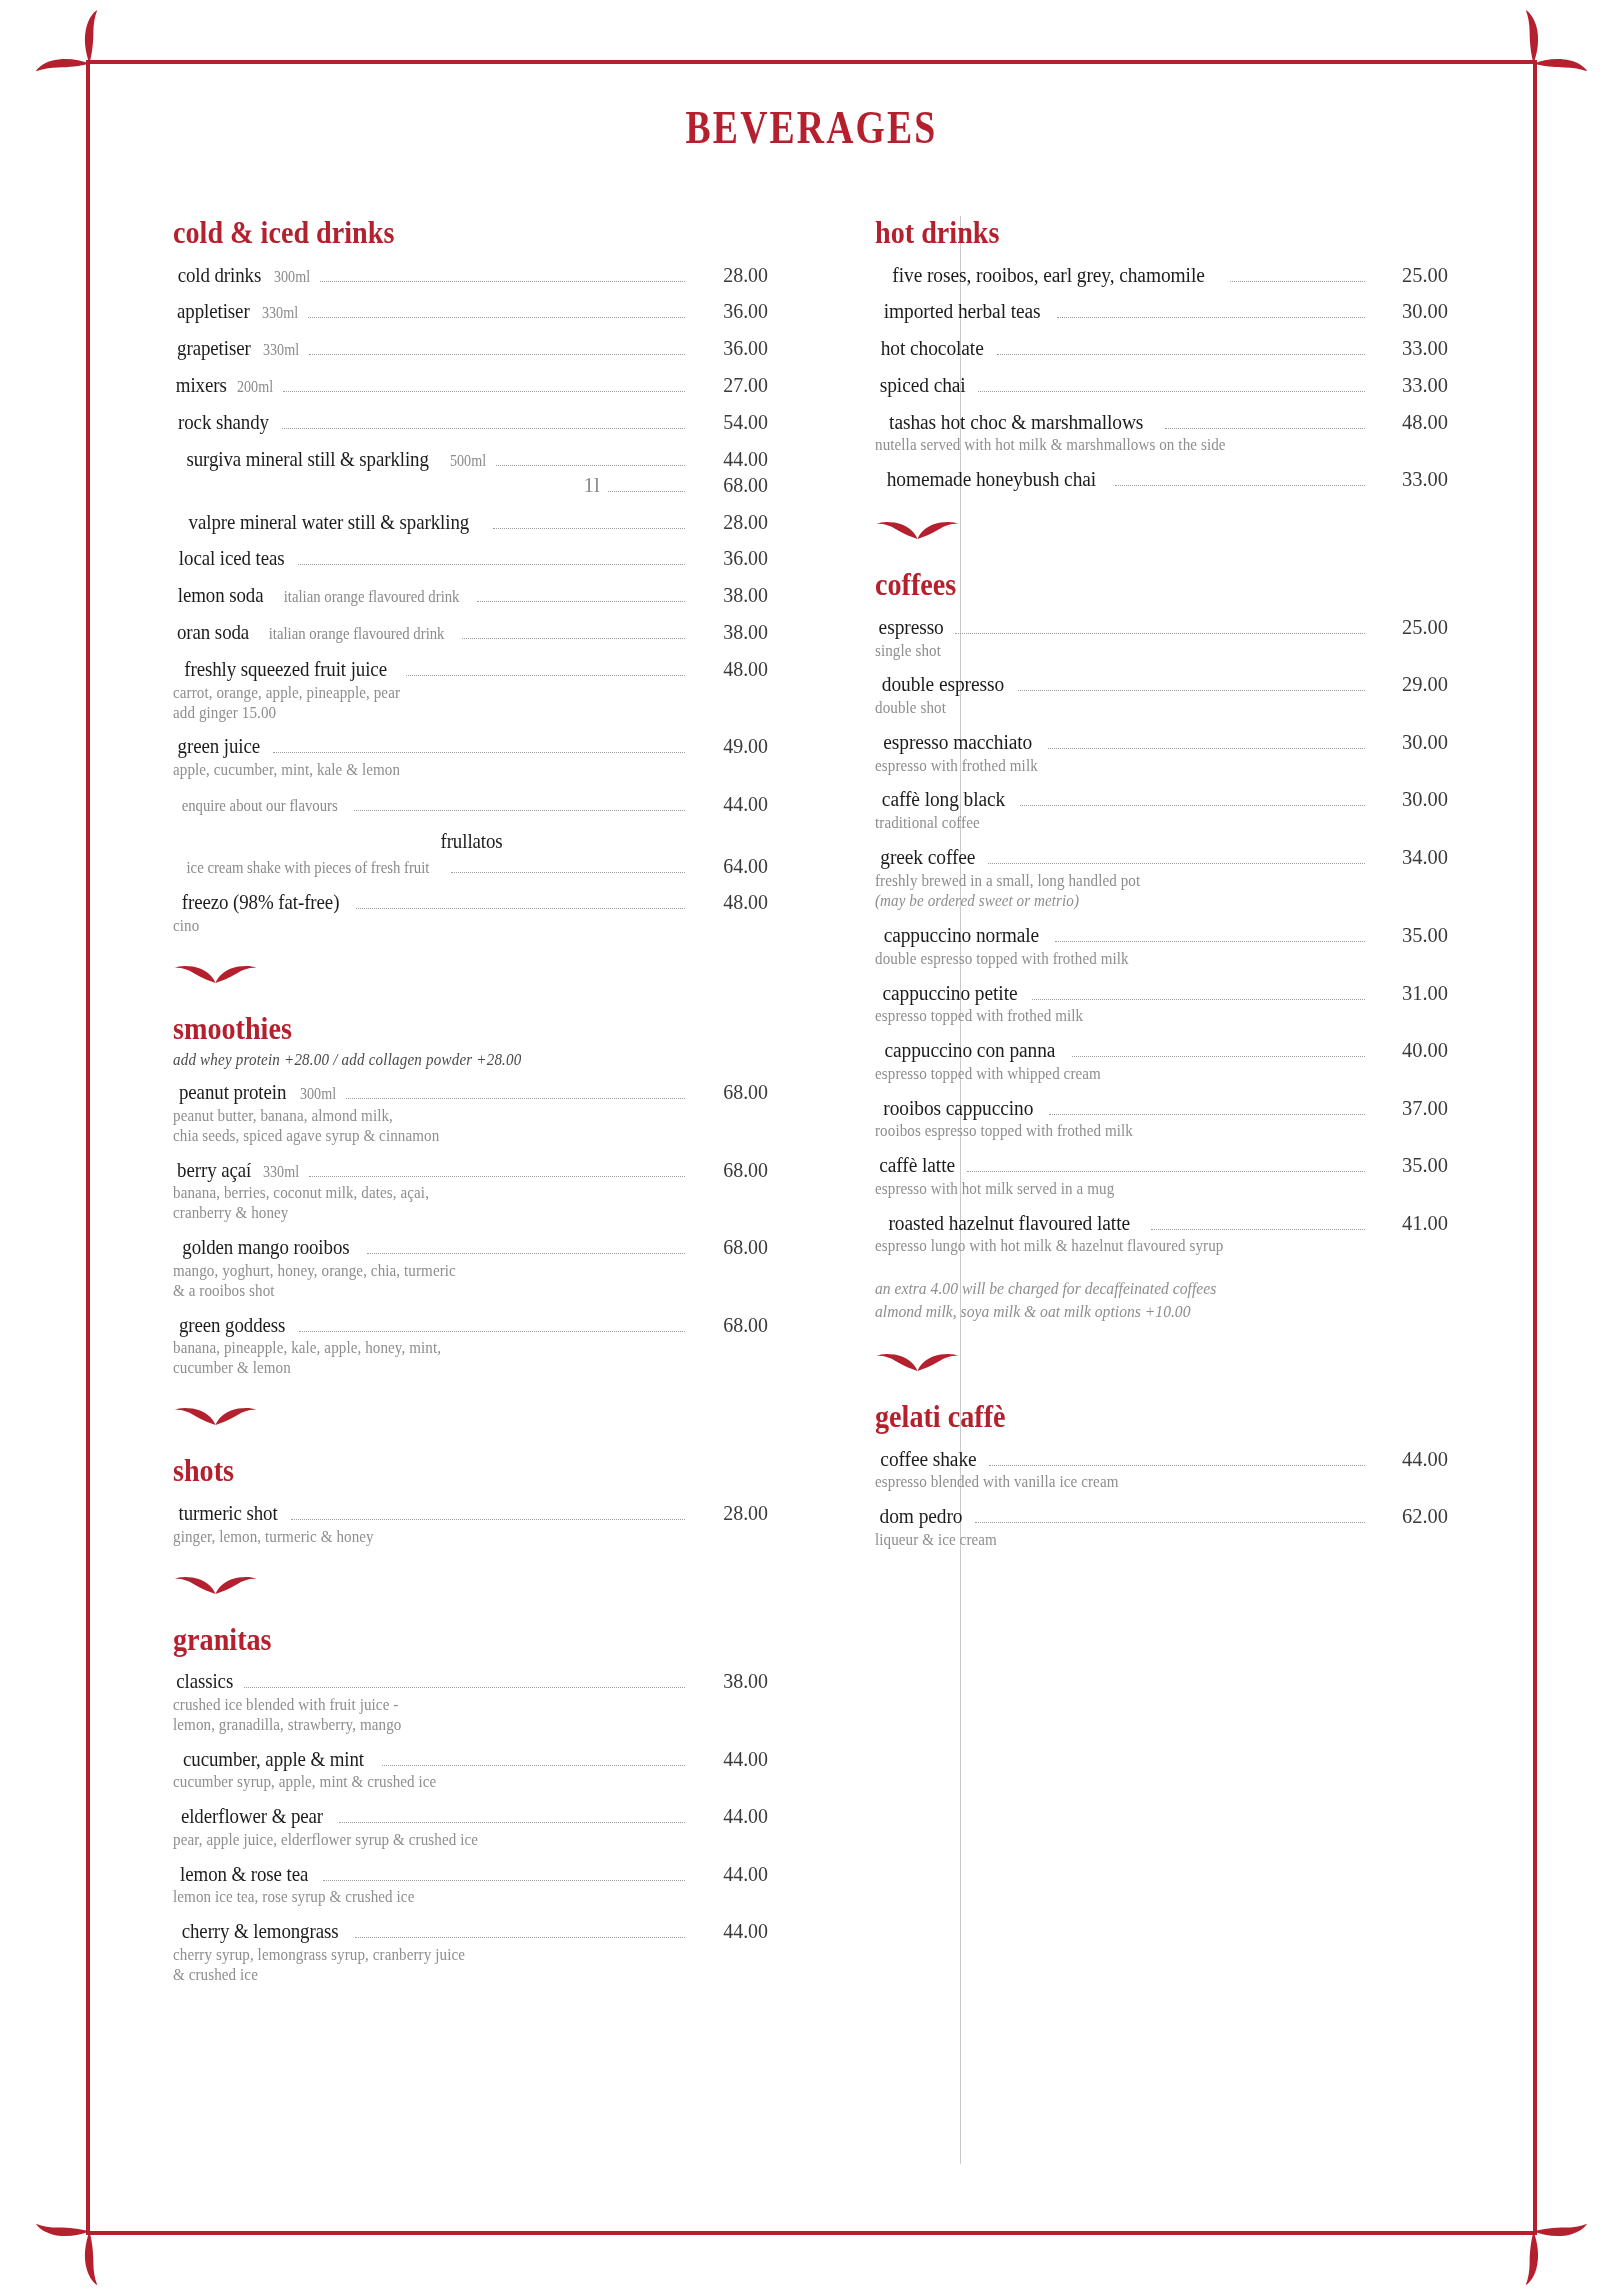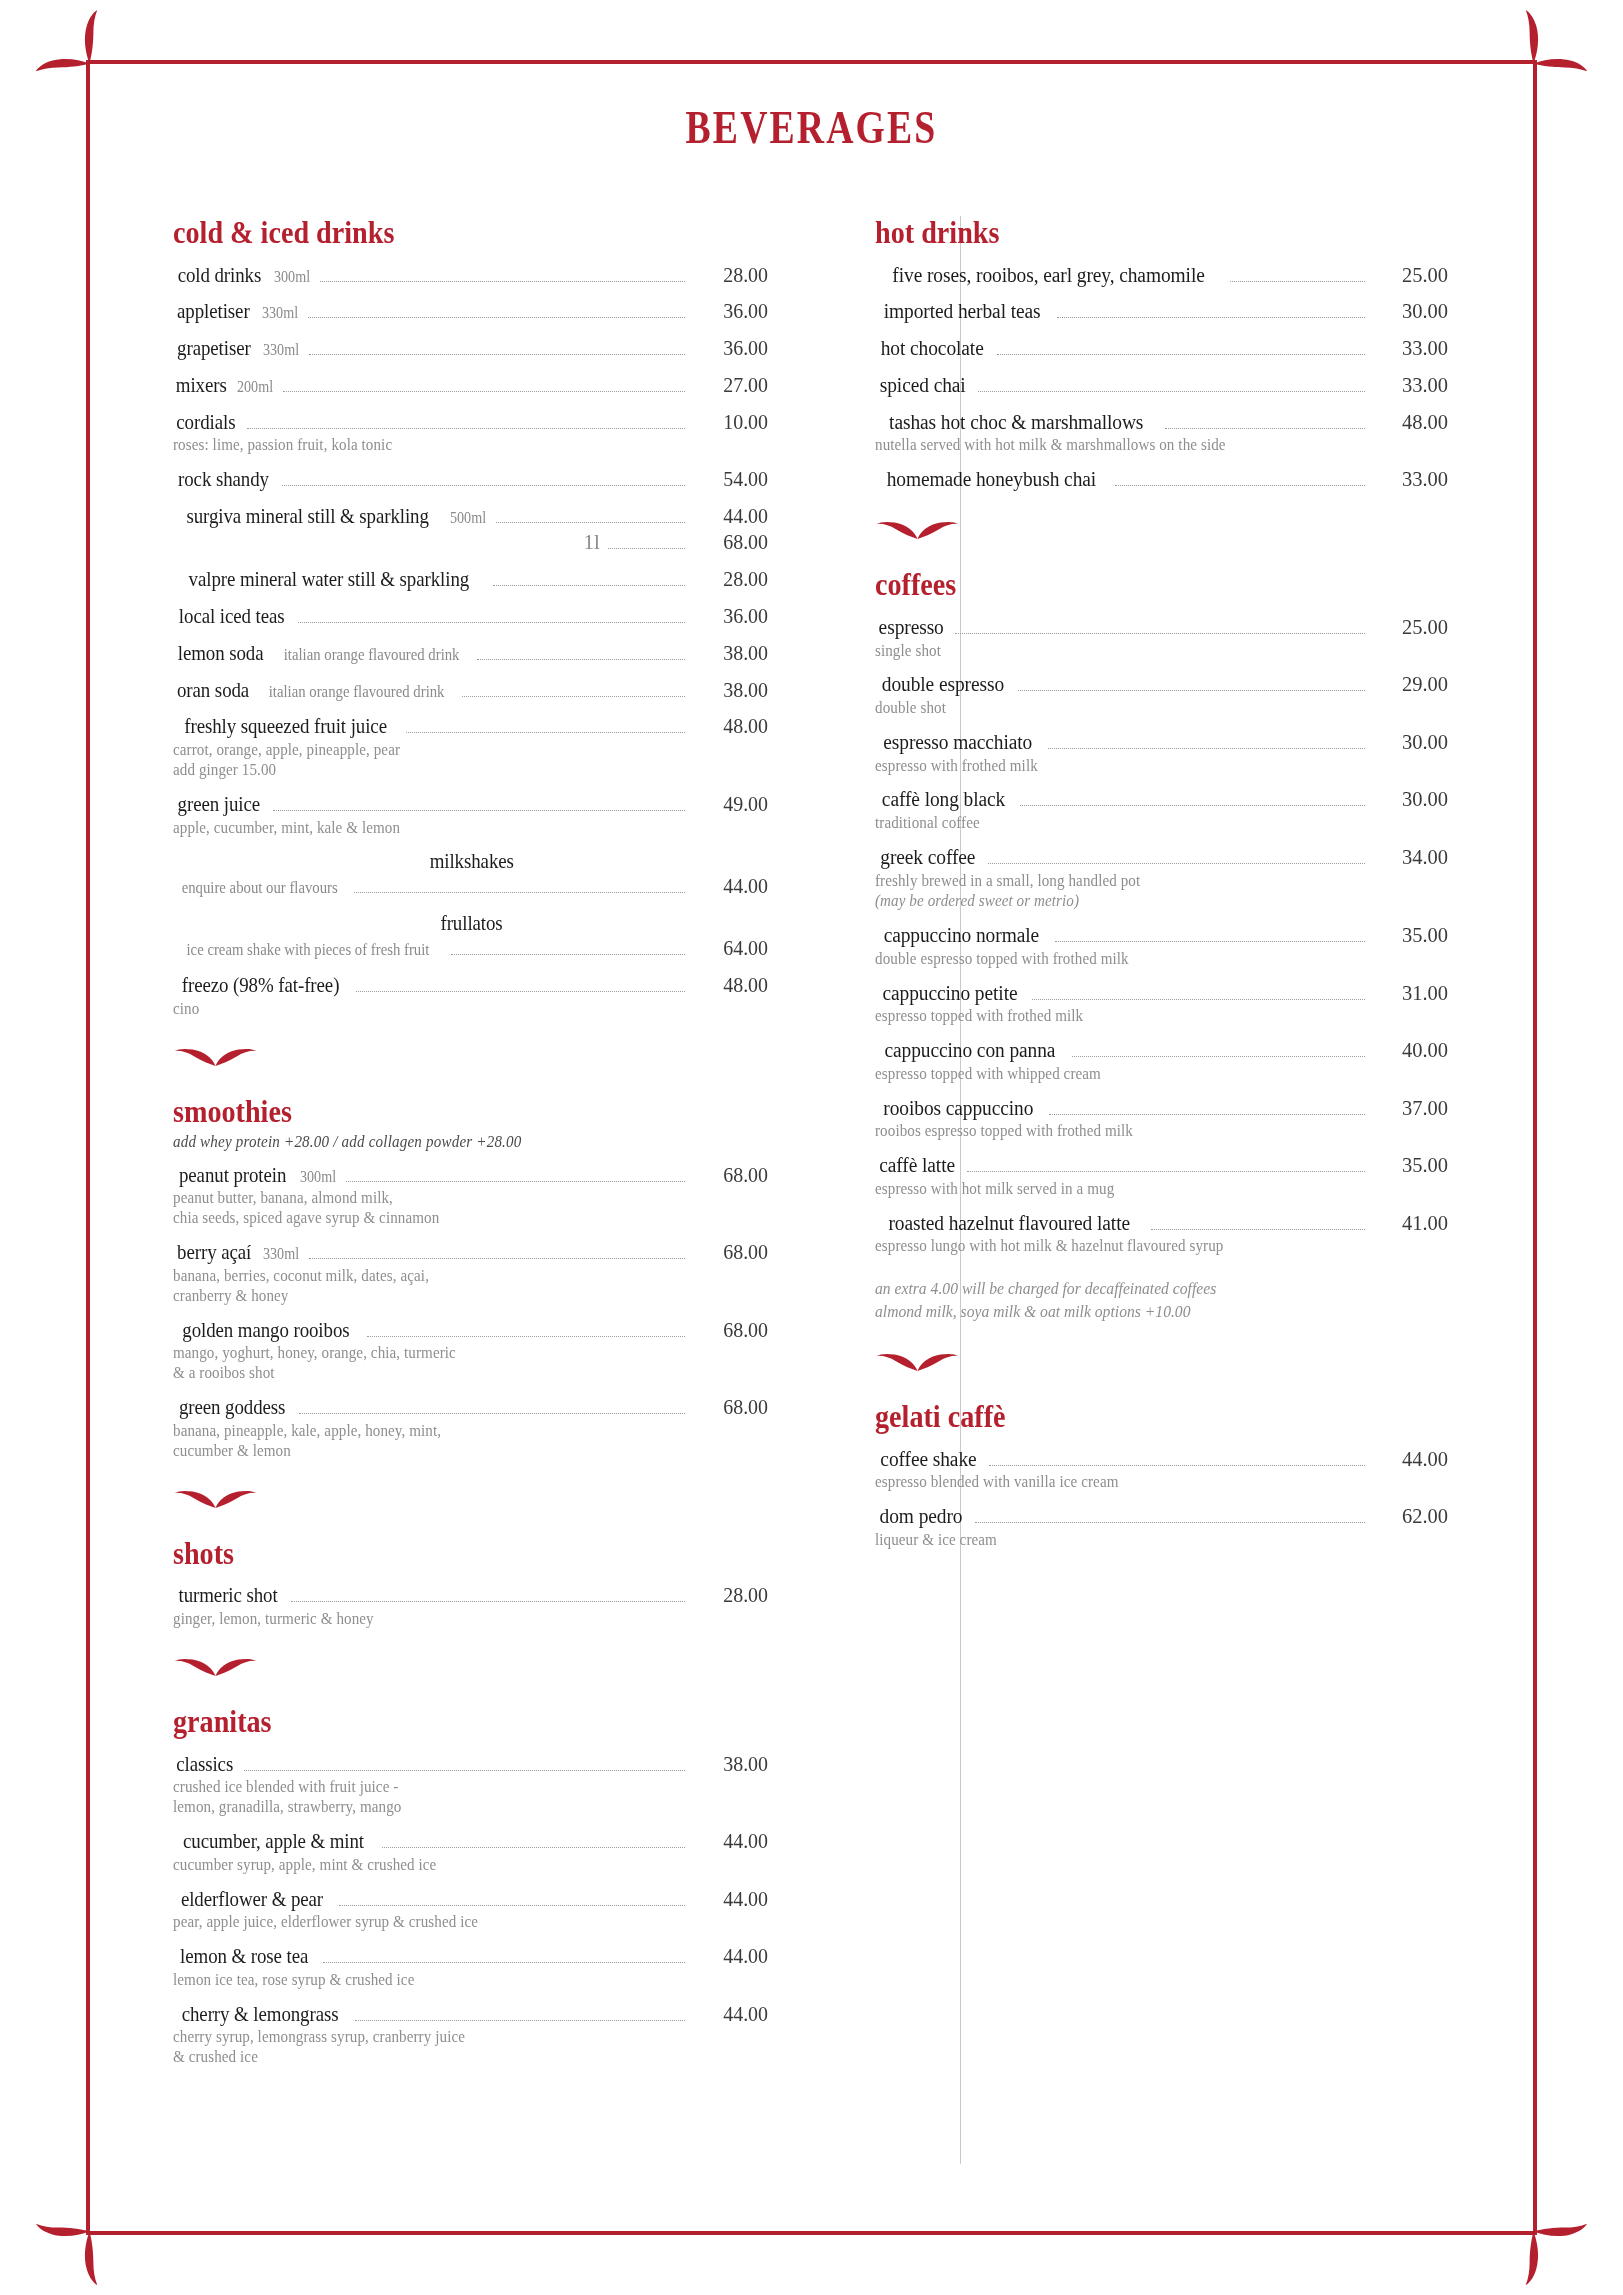--- a/index.html
+++ b/index.html
@@ -257,28 +257,20 @@
       <div class="item sp-md">
         <div class="item-row">
           <span class="item-name">mixers</span>
           <span class="item-vol">200ml</span>
           <span class="dots"></span>
           <span class="item-price">27.00</span>
         </div>
       </div>
       <div class="item sp-md">
         <div class="item-row">
-          <span class="item-name">cordials</span>
-          <span class="dots"></span>
-          <span class="item-price">10.00</span>
-        </div>
-        <div class="item-desc">roses: lime, passion fruit, kola tonic</div>
-      </div>
-      <div class="item sp-md">
-        <div class="item-row">
           <span class="item-name">rock shandy</span>
           <span class="dots"></span>
           <span class="item-price">54.00</span>
         </div>
       </div>
       <div class="item sp-md">
         <div class="item-row">
           <span class="item-name">surgiva mineral still &amp; sparkling</span>
           <span class="item-vol">500ml</span>
           <span class="dots"></span>
@@ -332,25 +324,20 @@
       </div>
       <div class="item sp-md">
         <div class="item-row">
           <span class="item-name">green juice</span>
           <span class="dots"></span>
           <span class="item-price">49.00</span>
         </div>
         <div class="item-desc">apple, cucumber, mint, kale &amp; lemon</div>
       </div>
       <div class="item sp-md">
-        <div>
-          <div class="item-row">
-            <span class="item-name">milkshakes</span>
-          </div>
-        </div>
         <div class="item-row">
           <span class="item-inline-desc" style="margin-left: 0px;">enquire about our flavours</span>
           <span class="dots"></span>
           <span class="item-price">44.00</span>
         </div>
       </div>
       <div class="item sp-md">
         <div>
           <div class="item-row">
             <span class="item-name">frullatos</span>

